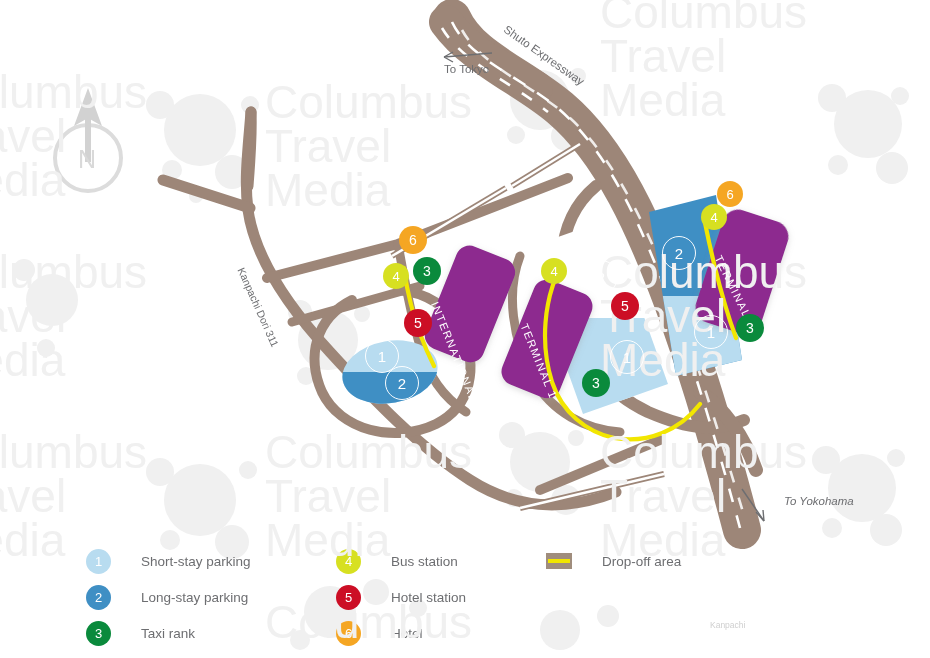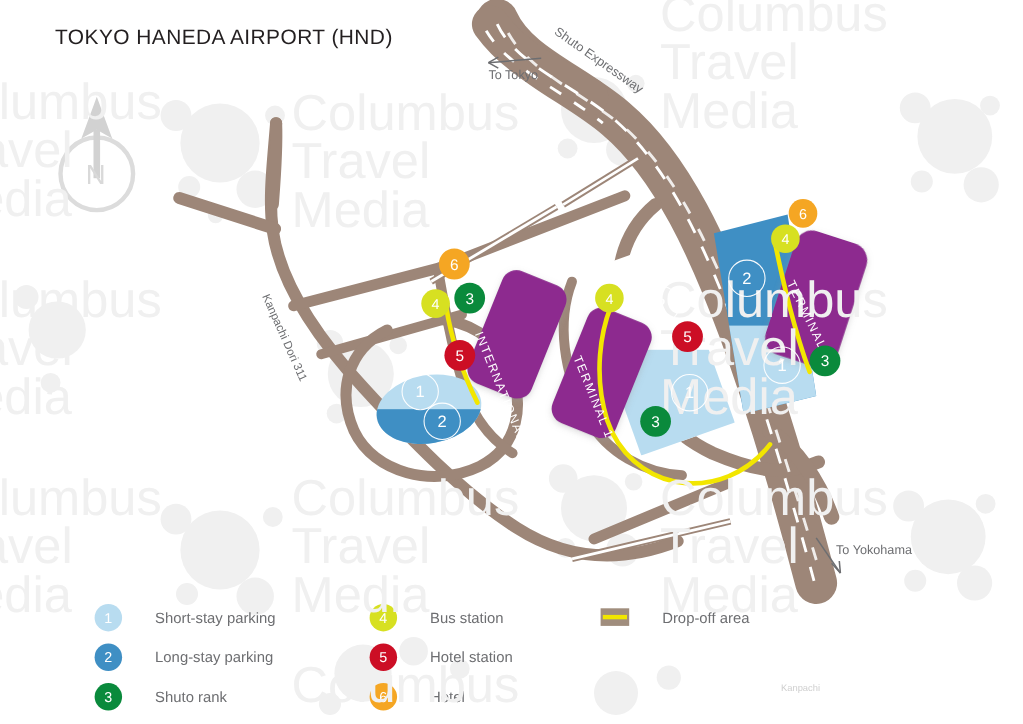--- a/index.html
+++ b/index.html
@@ -354,37 +354,36 @@
     </g>
 
     <g stroke="#6d6e71" stroke-width="1.4" fill="none">
       <path d="M492 53 L 444 57"></path>
       <path d="M444 57 L 453 52 M444 57 L 453 62"></path>
       <path d="M742 489 L 764 521"></path>
       <path d="M764 521 L 756 512 M764 521 L 763 510"></path>
     </g>
   </svg>
 
-  <div id="page-title">TOKYO HANEDA AIRPORT (HND)</div>
 
   <div id="compass-n">N</div>
 
   <div class="terminal-label" style="left:434px; top:296px; transform:rotate(68deg); transform-origin:left center; letter-spacing:1.5px; line-height:13px; text-align:center; width:108px;">
     <span>INTERNATIONAL TERMINAL</span>
   </div>
   <div class="terminal-label" style="left:524px; top:318px; transform:rotate(68deg); transform-origin:left center;">
     <span>TERMINAL 1</span>
   </div>
   <div class="terminal-label" style="left:718px; top:250px; transform:rotate(64deg); transform-origin:left center;">
     <span>TERMINAL 2</span>
   </div>
 
   <div class="map-text" style="left:505px; top:22px; transform:rotate(35deg); transform-origin:left center;">Shuto Expressway</div>
   <div class="map-text" style="left:444px; top:63px;">To Tokyo</div>
-  <div class="map-text" style="left:760px; top:495px;">To Yokohama</div>
+  <div class="map-text" style="left:784px; top:495px;font-style:italic;">To Yokohama</div>
   <div class="map-text" style="left:241px; top:262px; transform:rotate(66deg); transform-origin:left center; font-size:10.5px;">Kanpachi Dori 311</div>
 
   <div class="parkmark" style="left:381px; top:355px;">
       <span>1</span>
     </div>
   <div class="parkmark" style="left:401px; top:382px;">
       <span>2</span>
     </div>
   <div class="parkmark" style="left:600px; top:276px;">
       <span>2</span>
@@ -442,21 +441,21 @@
       <div class="legend-row">
         <div class="legend-marker" style="background:#3f8fc4;">
             <span>2</span>
           </div>
         <div class="legend-label">Long-stay parking</div>
       </div>
       <div class="legend-row">
         <div class="legend-marker" style="background:#0a8a3c;">
             <span>3</span>
           </div>
-        <div class="legend-label">Shuto rank</div>
+        <div class="legend-label">Taxi rank</div>
       </div>
     </div>
 
     <div class="legend-col c2">
       <div class="legend-row">
         <div class="legend-marker" style="background:#d7e021;">
             <span>4</span>
           </div>
         <div class="legend-label">Bus station</div>
       </div>

